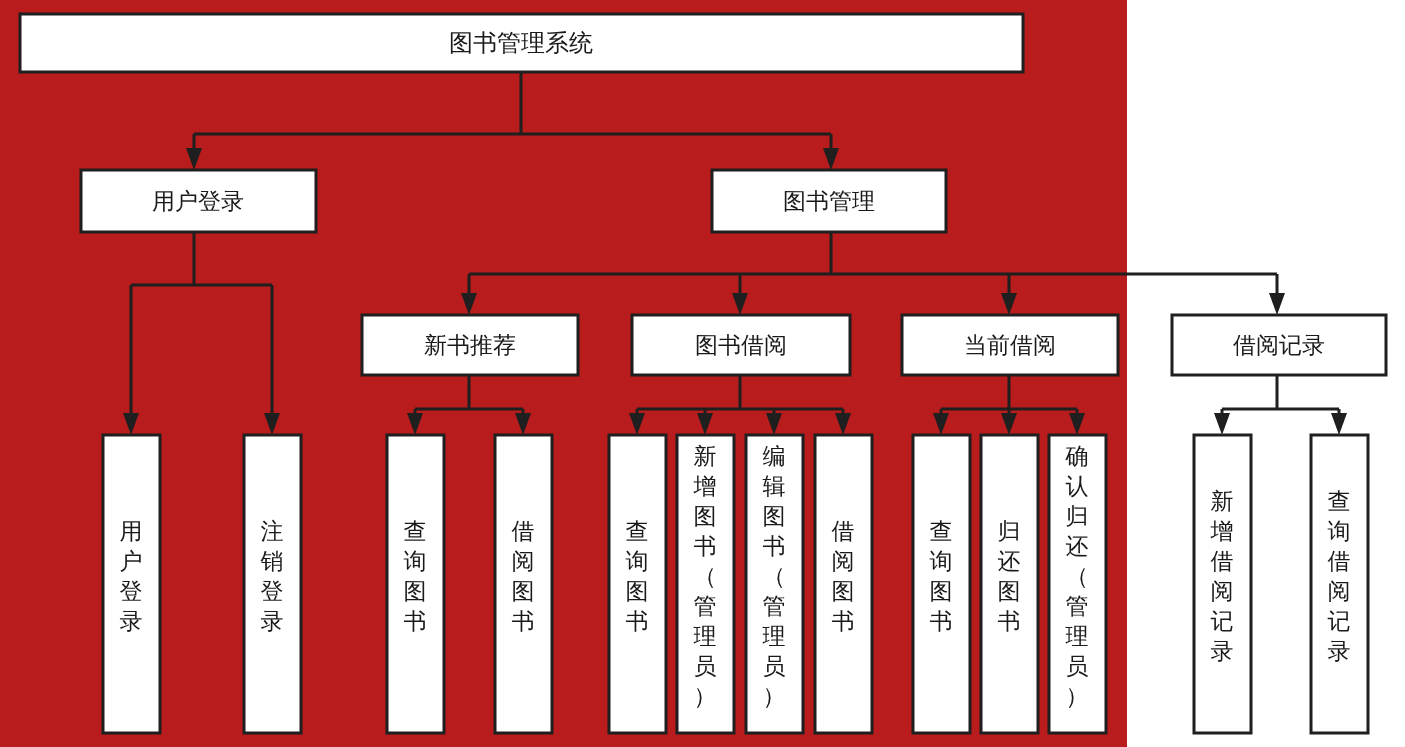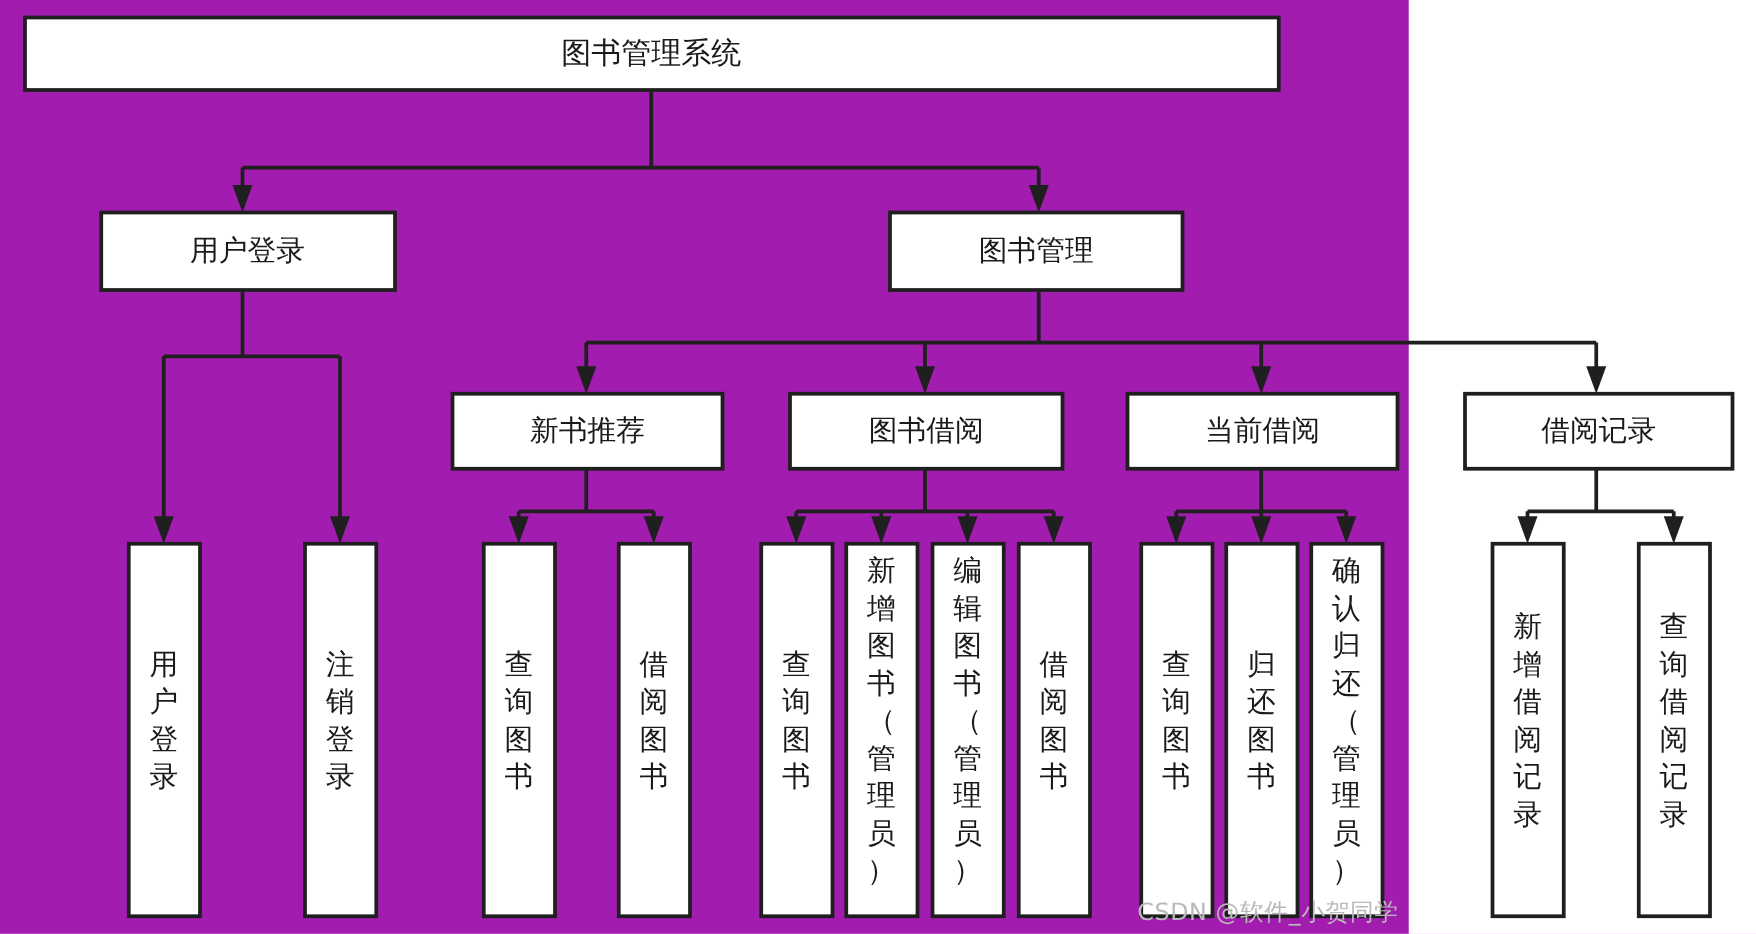--- a/index.html
+++ b/index.html
@@ -10,21 +10,21 @@
   body {
     width: 1405px;
     height: 747px;
     font-family: "DejaVu Sans", "Liberation Sans", sans-serif;
     overflow: hidden;
   }
   #diagram-root {
     position: relative;
     width: 1127px;
     height: 747px;
-    background: #a21caf;
+    background: #b91c1c;
   }
   svg#flow {
     position: absolute;
     left: 0;
     top: 0;
     width: 1405px;
     height: 747px;
     display: block;
   }
   .node-rect {
@@ -207,14 +207,13 @@
       <text class="vlabel"><tspan x="1222" y="509.0">新</tspan><tspan x="1222" y="539.0">增</tspan><tspan x="1222" y="569.0">借</tspan><tspan x="1222" y="599.0">阅</tspan><tspan x="1222" y="629.0">记</tspan><tspan x="1222" y="659.0">录</tspan></text>
     </g>
 
     <g>
       <rect class="node-rect" x="1311" y="435" width="57" height="298"></rect>
       <text class="vlabel"><tspan x="1339" y="509.0">查</tspan><tspan x="1339" y="539.0">询</tspan><tspan x="1339" y="569.0">借</tspan><tspan x="1339" y="599.0">阅</tspan><tspan x="1339" y="629.0">记</tspan><tspan x="1339" y="659.0">录</tspan></text>
     </g>
 
   </svg>
 
-  <div class="watermark">CSDN @软件_小贺同学</div>
 </div>
 
 </body></html>

